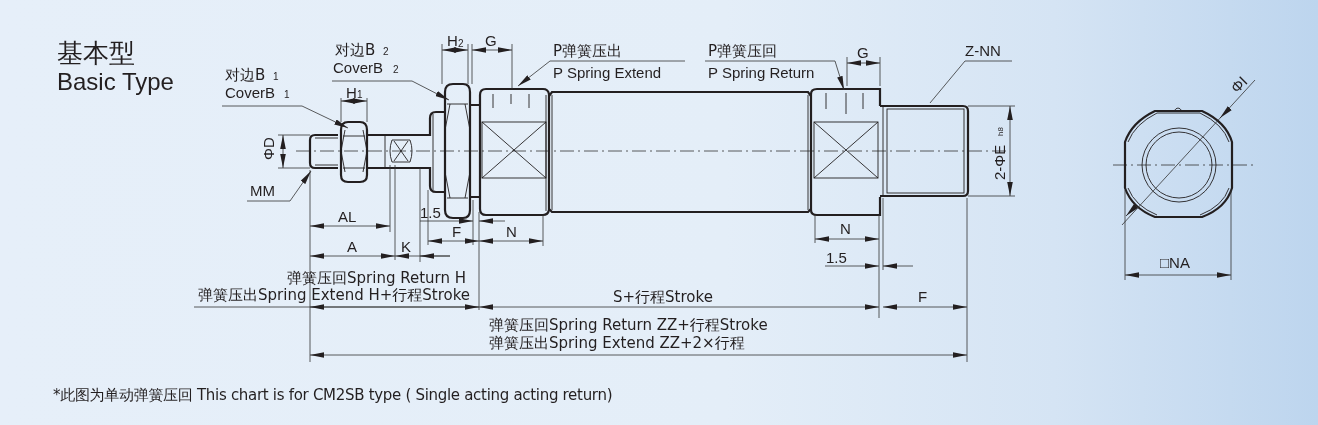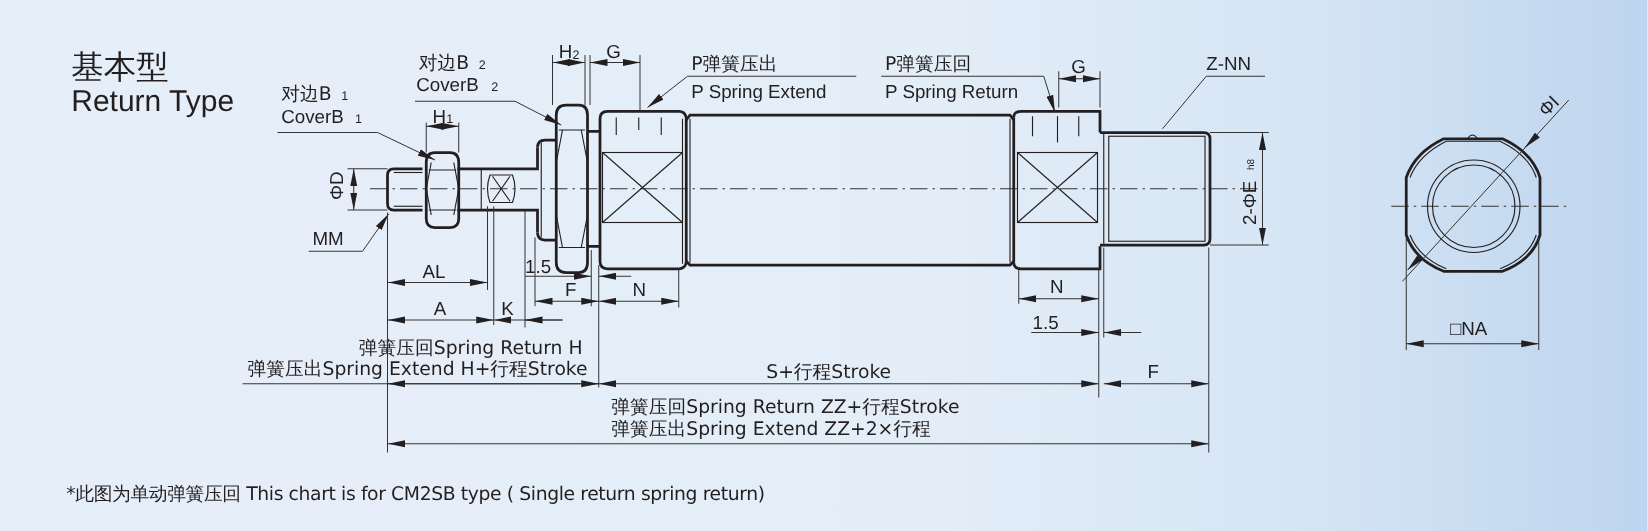--- a/index.html
+++ b/index.html
@@ -18,21 +18,21 @@
   .cn { font-family: "DejaVu Sans", sans-serif !important; }
   .thick { stroke: #231f20; stroke-width: 2.2; fill: none; }
   .thin { stroke: #231f20; stroke-width: 0.9; fill: none; }
   .dim { stroke: #333; stroke-width: 0.8; fill: none; }
   .center { stroke: #333; stroke-width: 0.8; fill: none; stroke-dasharray: 14 4 2 4; }
 </style>
 </head>
 <body>
 
 <div class="title-cn">基本型</div>
-<div class="title-en">Return Type</div>
+<div class="title-en">Basic Type</div>
 
 <svg width="1318" height="425" viewBox="0 0 1318 425">
   <defs>
     <marker id="ar" viewBox="0 0 10 4" refX="10" refY="2" markerWidth="14" markerHeight="6" orient="auto-start-reverse" markerUnits="userSpaceOnUse">
       <path d="M0,0 L10,2 L0,4 z" fill="#231f20"></path>
     </marker>
   </defs>
 
   <line class="center" x1="296" y1="151" x2="1010" y2="151"></line>
 
@@ -276,13 +276,13 @@
     <line class="dim" x1="1228" y1="110" x2="1220" y2="118" marker-end="url(#ar)"></line>
     <line class="dim" x1="1126" y1="216" x2="1136" y2="206" marker-start="url(#ar)"></line>
     <text class="lbl" transform="translate(1237,94) rotate(-45)">ΦI</text>
     <line class="dim" x1="1125" y1="190" x2="1125" y2="280"></line>
     <line class="dim" x1="1231" y1="190" x2="1231" y2="280"></line>
     <line class="dim" x1="1125" y1="275" x2="1231" y2="275" marker-start="url(#ar)" marker-end="url(#ar)"></line>
     <text class="lbl" x="1160" y="268">□NA</text>
   </g>
 </svg>
 
-<div class="footnote">*此图为单动弹簧压回 This chart is for CM2SB type ( Single return spring return)</div>
+<div class="footnote">*此图为单动弹簧压回 This chart is for CM2SB type ( Single acting acting return)</div>
 
 </body></html>

